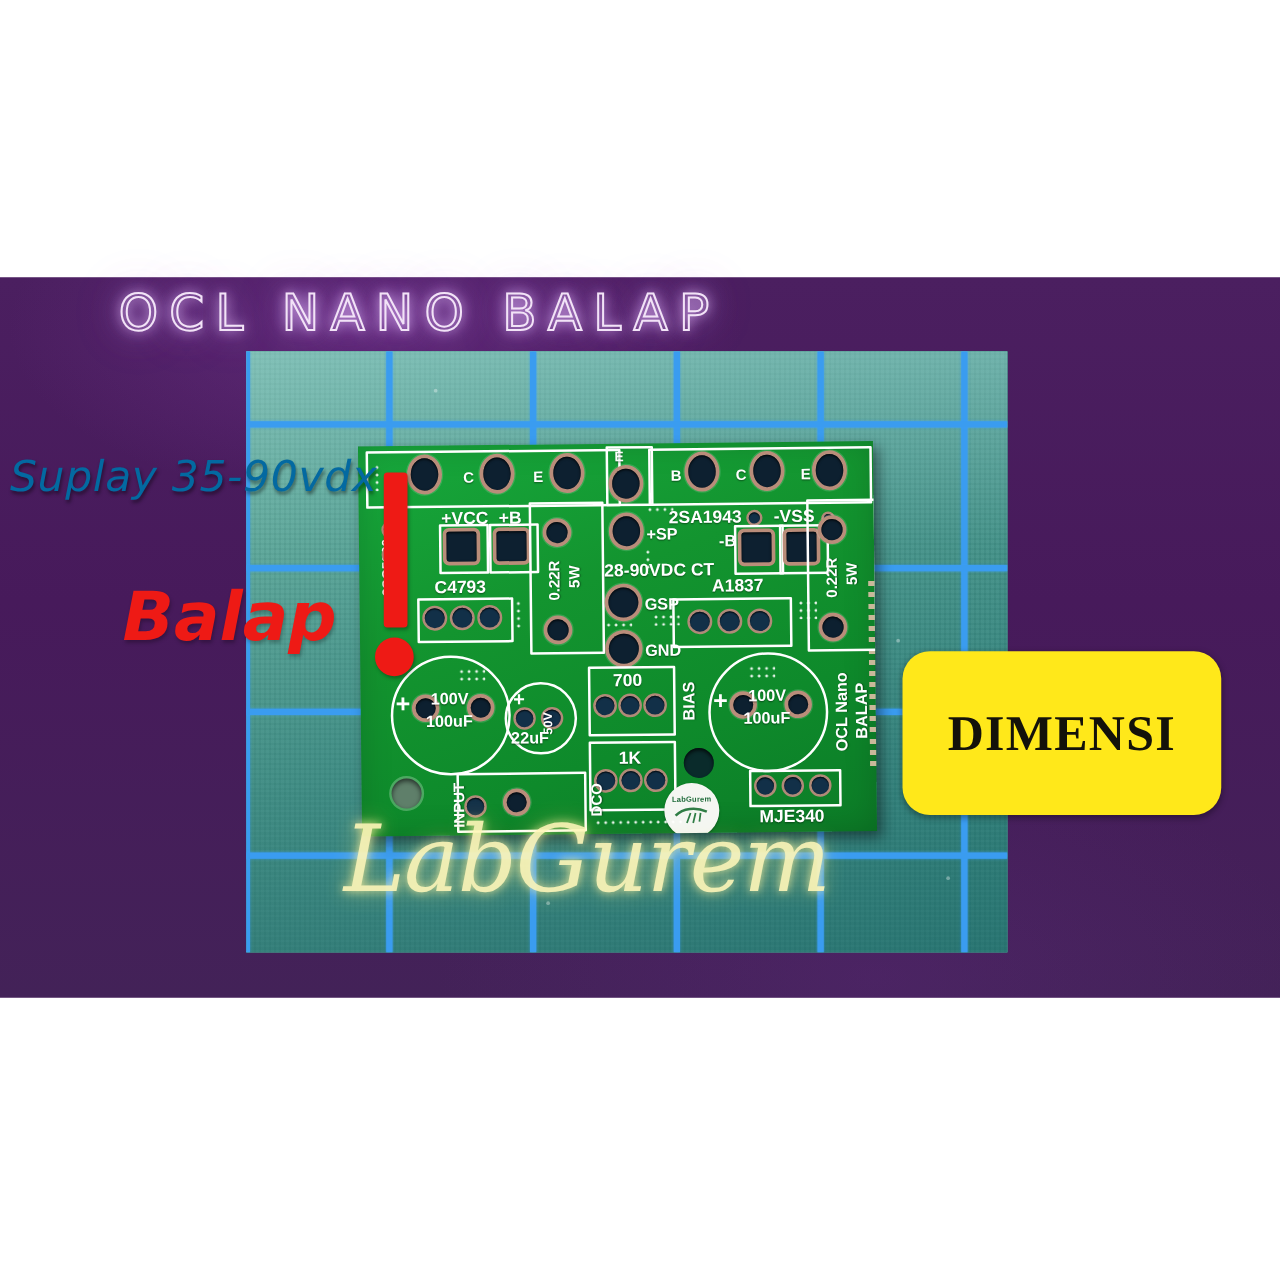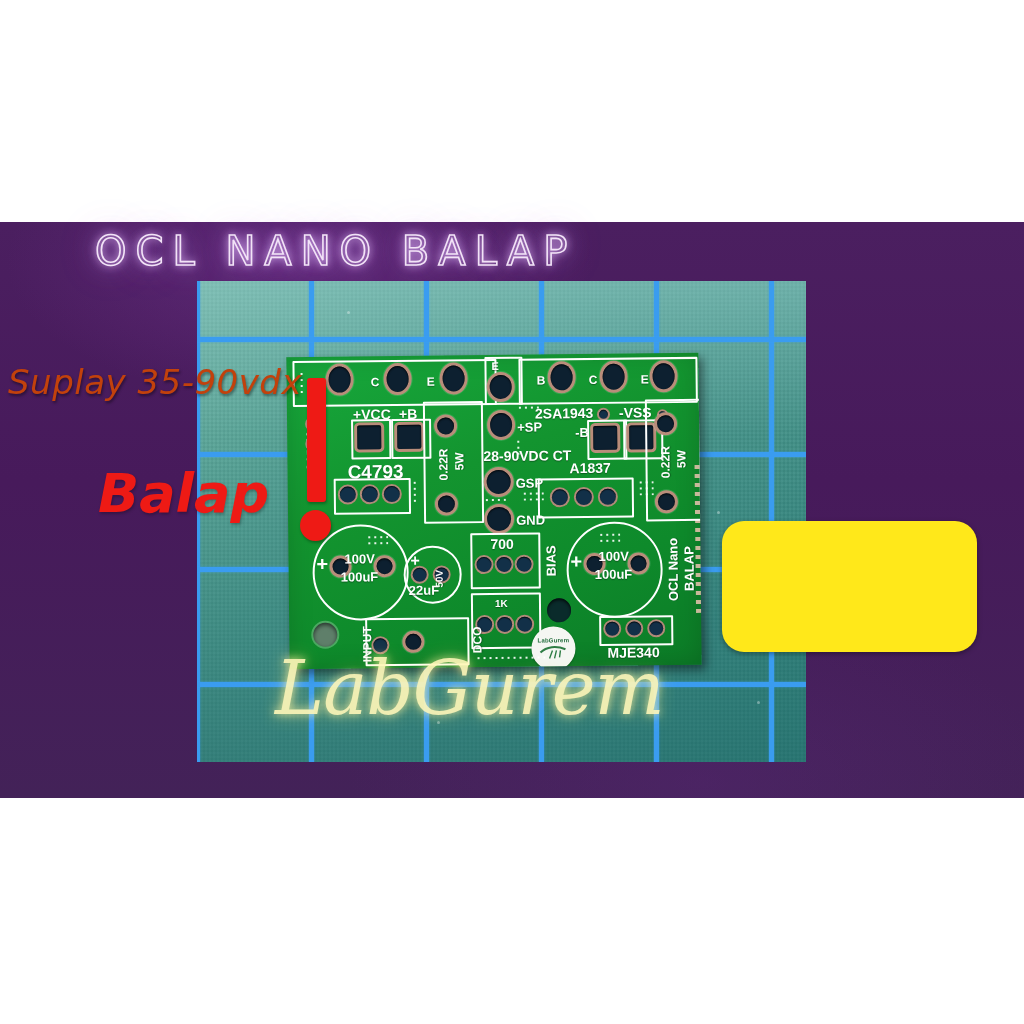--- a/index.html
+++ b/index.html
@@ -81,21 +81,21 @@
         background-size:6px 6px;}
 
   
   #logo-disc{position:absolute;border-radius:50%;background:#f4f6f2;display:flex;flex-direction:column;
              align-items:center;justify-content:center;box-shadow:0 1px 2px rgba(0,0,0,.3);}
   #logo-disc .lg-txt{font-size:6px;font-weight:bold;color:#1f6b3a;font-family:"Liberation Sans",sans-serif;letter-spacing:.2px;}
 
   
   #suplay{
     position:absolute;left:8px;top:362px;
-    font-family:"DejaVu Sans",sans-serif;font-style:italic;font-size:34px;color:#c2410c;
+    font-family:"DejaVu Sans",sans-serif;font-style:italic;font-size:34px;color:#0369a1;
     text-shadow:1px 2px 3px rgba(0,0,0,.45);white-space:nowrap;letter-spacing:.5px;
   }
   #balap-red{
     position:absolute;left:98px;top:462px;
     font-family:"DejaVu Sans",sans-serif;font-style:italic;font-weight:bold;font-size:54px;
     color:#ee1a15;text-shadow:1px 2px 3px rgba(0,0,0,.25);white-space:nowrap;
   }
   #excl-bar{position:absolute;left:307px;top:378px;width:19px;height:124px;background:#ee1a15;border-radius:3px;
             box-shadow:1px 2px 3px rgba(0,0,0,.3);}
   #excl-dot{position:absolute;left:300px;top:510px;width:31px;height:31px;border-radius:50%;background:#ee1a15;
@@ -162,21 +162,21 @@
       <div class="padsm" style="left:20px;top:62px;width:10px;height:10px"></div>
       <div class="padsm" style="left:20px;top:82px;width:10px;height:10px"></div>
 
       <span class="silk" style="left:66px;top:51px;font-size:14px">+VCC</span>
       <span class="silk" style="left:112px;top:51px;font-size:14px">+B</span>
       <div class="padsq" style="left:70px;top:69px;width:24px;height:24px"></div>
       <div class="padsq" style="left:110px;top:69px;width:24px;height:24px"></div>
       <div class="box" style="left:64px;top:63px;width:36px;height:36px"></div>
       <div class="box" style="left:104px;top:63px;width:36px;height:36px"></div>
 
-      <span class="silk" style="left:60px;top:106px;font-size:19px">C4793</span>
+      <span class="silk" style="left:60px;top:106px;font-size:14px">C4793</span>
 
       <div class="box" style="left:46px;top:122px;width:73px;height:32px"></div>
       <div class="padsm" style="left:52px;top:130px;width:16px;height:16px"></div>
       <div class="padsm" style="left:74px;top:130px;width:16px;height:16px"></div>
       <div class="padsm" style="left:96px;top:130px;width:16px;height:16px"></div>
       <div class="dots" style="left:124px;top:124px;width:5px;height:24px"></div>
 
       <div class="box" style="left:136px;top:46px;width:56px;height:118px"></div>
       <span class="silk vert" style="left:150px;top:125px;font-size:12px">0.22R</span>
       <span class="silk vert" style="left:166px;top:115px;font-size:12px">5W</span>
@@ -246,21 +246,21 @@
       <span class="silk vert" style="left:146px;top:232px;font-size:10px">50V</span>
       <span class="silk" style="left:120px;top:228px;font-size:13px">22uF</span>
 
       <div class="box" style="left:182px;top:178px;width:66px;height:52px"></div>
       <span class="silk" style="left:202px;top:182px;font-size:14px">700</span>
       <div class="padsm" style="left:188px;top:202px;width:15px;height:15px"></div>
       <div class="padsm" style="left:208px;top:202px;width:15px;height:15px"></div>
       <div class="padsm" style="left:228px;top:202px;width:15px;height:15px"></div>
 
       <div class="box" style="left:182px;top:238px;width:66px;height:52px"></div>
-      <span class="silk" style="left:206px;top:244px;font-size:10px">1K</span>
+      <span class="silk" style="left:206px;top:244px;font-size:14px">1K</span>
       <div class="padsm" style="left:188px;top:262px;width:15px;height:15px"></div>
       <div class="padsm" style="left:208px;top:262px;width:15px;height:15px"></div>
       <div class="padsm" style="left:228px;top:262px;width:15px;height:15px"></div>
 
       <span class="silk vert" style="left:256px;top:222px;font-size:13px">BIAS</span>
       <div class="drill" style="left:258px;top:244px;width:24px;height:24px"></div>
 
       <div class="cap-circle" style="left:278px;top:168px;width:92px;height:92px"></div>
       <span class="plus" style="left:282px;top:196px;font-size:20px">+</span>
       <div class="pad" style="left:298px;top:202px;width:16px;height:16px"></div>
@@ -297,15 +297,16 @@
     </div>
   </div>
 
   <div id="suplay">Suplay 35-90vdx</div>
   <div id="balap-red">Balap</div>
   <div id="excl-bar"></div>
   <div id="excl-dot"></div>
   <div id="watermark">LabGurem</div>
 
   <div id="badge">
+    <div class="b-l1">DIMENSI</div>
   </div>
 
 </div>
 
 </body></html>

